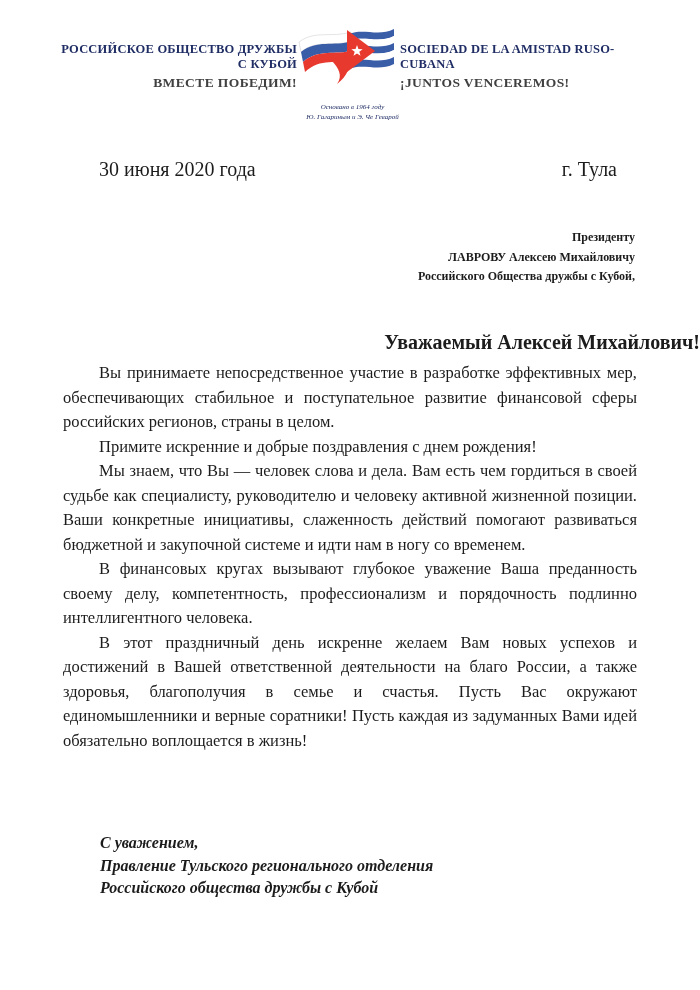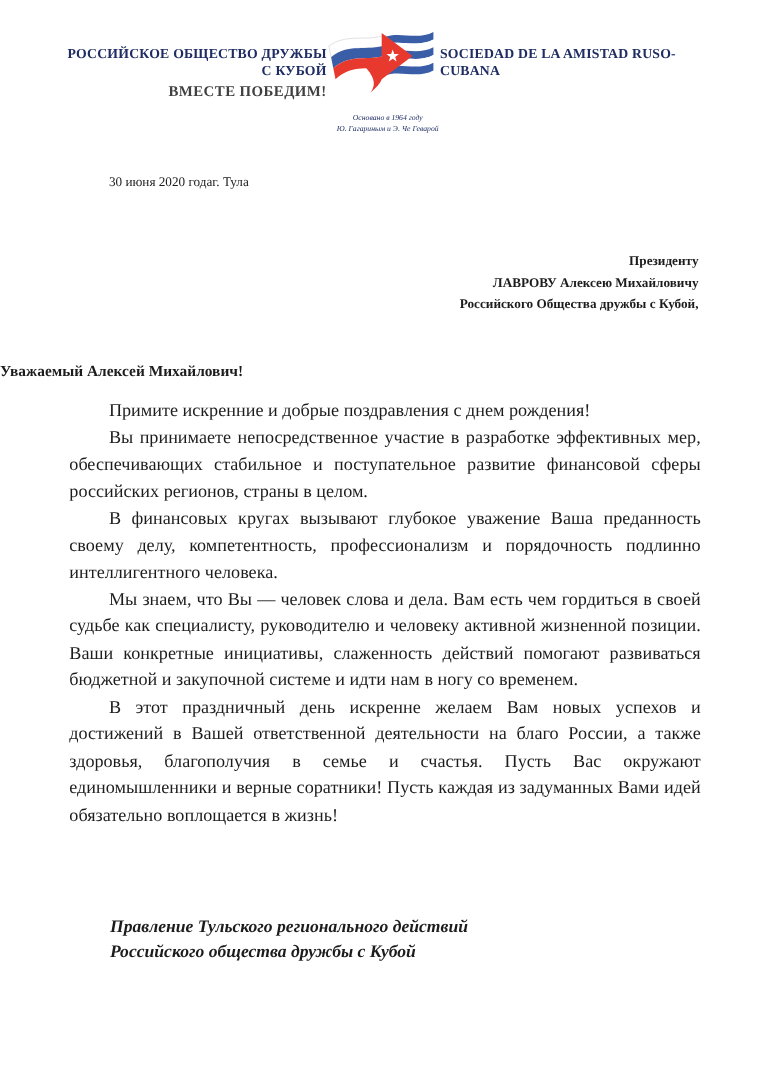--- a/index.html
+++ b/index.html
@@ -36,35 +36,35 @@
   .flags { position: absolute; top: 24px; left: 297px; width: 110px; height: 64px; }
   .founded {
     position: absolute; top: 103px; left: 270px; width: 165px;
     text-align: center; font-style: italic; font-size: 7px;
     line-height: 9.5px; color: #1f2d64;
   }
 
   
   .date-row {
     position: absolute; top: 158px; left: 63px; width: 554px; 
-    display: flex; justify-content: flex-start;
-    font-size: 12px;
+    display: flex; justify-content: space-between;
+    font-size: 20px;
   }
   .date-row .date { padding-left: 36px; }
 
   
   .addressee {
     position: absolute; top: 228px; right: 65px; width: 420px;
     text-align: right; font-weight: bold; font-size: 12px; line-height: 19.5px;
   }
 
   
   .salutation {
     position: absolute; top: 331px; left: 0; width: 700px;
-    text-align: left; font-weight: bold; font-size: 14px;
+    text-align: right; font-weight: bold; font-size: 20px;
   }
 
   
   .body-text {
     position: absolute; top: 361px; left: 63px; width: 574px;
     font-size: 16.5px; line-height: 24.5px; text-align: justify;
   }
   .body-text p { text-indent: 36px; margin: 0; }
 
   
@@ -107,42 +107,44 @@
       </svg>
     </div>
 
     <div class="founded">
       <div>Основано в 1964 году</div>
       <div>Ю. Гагариным и Э. Че Геварой</div>
     </div>
 
     <div class="org-es">
       <div class="org-name">SOCIEDAD DE LA AMISTAD RUSO-CUBANA</div>
+      <div class="org-slogan">¡JUNTOS VENCEREMOS!</div>
     </div>
   </div>
 
   <div class="date-row">
     <span class="date">30 июня 2020 года</span>
     <span class="city">г. Тула</span>
   </div>
 
   <div class="addressee">
     <div>Президенту</div>
     <div>ЛАВРОВУ Алексею Михайловичу</div>
     <div>Российского Общества дружбы с Кубой,</div>
   </div>
 
   <div class="salutation">Уважаемый Алексей Михайлович!</div>
 
   <div class="body-text">
+    <p>Вы принимаете непосредственное участие в разработке эффективных мер, обеспечивающих стабильное и поступательное развитие финансовой сферы российских регионов, страны в целом.</p>
     <p>Примите искренние и добрые поздравления с днем рождения!</p>
-    <p>Вы принимаете непосредственное участие в разработке эффективных мер, обеспечивающих стабильное и поступательное развитие финансовой сферы российских регионов, страны в целом.</p>
+    <p>Мы знаем, что Вы — человек слова и дела. Вам есть чем гордиться в своей судьбе как специалисту, руководителю и человеку активной жизненной позиции. Ваши конкретные инициативы, слаженность действий помогают развиваться бюджетной и закупочной системе и идти нам в ногу со временем.</p>
     <p>В финансовых кругах вызывают глубокое уважение Ваша преданность своему делу, компетентность, профессионализм и порядочность подлинно интеллигентного человека.</p>
-    <p>Мы знаем, что Вы — человек слова и дела. Вам есть чем гордиться в своей судьбе как специалисту, руководителю и человеку активной жизненной позиции. Ваши конкретные инициативы, слаженность действий помогают развиваться бюджетной и закупочной системе и идти нам в ногу со временем.</p>
     <p>В этот праздничный день искренне желаем Вам новых успехов и достижений в Вашей ответственной деятельности на благо России, а также здоровья, благополучия в семье и счастья. Пусть Вас окружают единомышленники и верные соратники! Пусть каждая из задуманных Вами идей обязательно воплощается в жизнь!</p>
   </div>
 
   <div class="signature">
-    <div>Правление Тульского регионального действий</div>
+    <div>С уважением,</div>
+    <div>Правление Тульского регионального отделения</div>
     <div>Российского общества дружбы с Кубой</div>
   </div>
 
 </div>
 
 </body></html>

